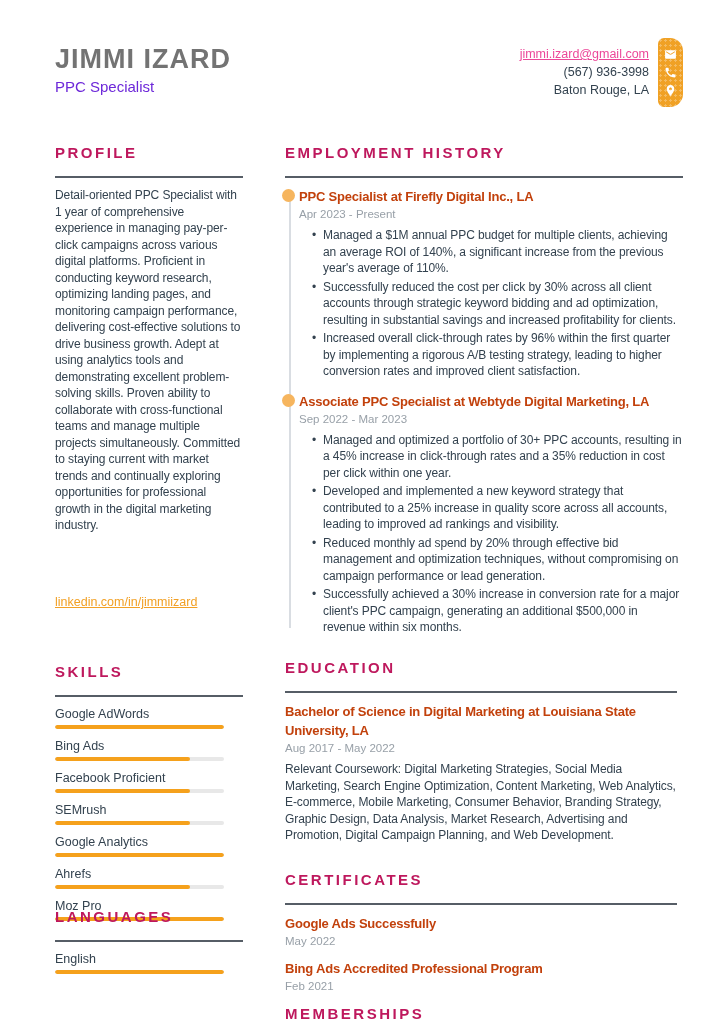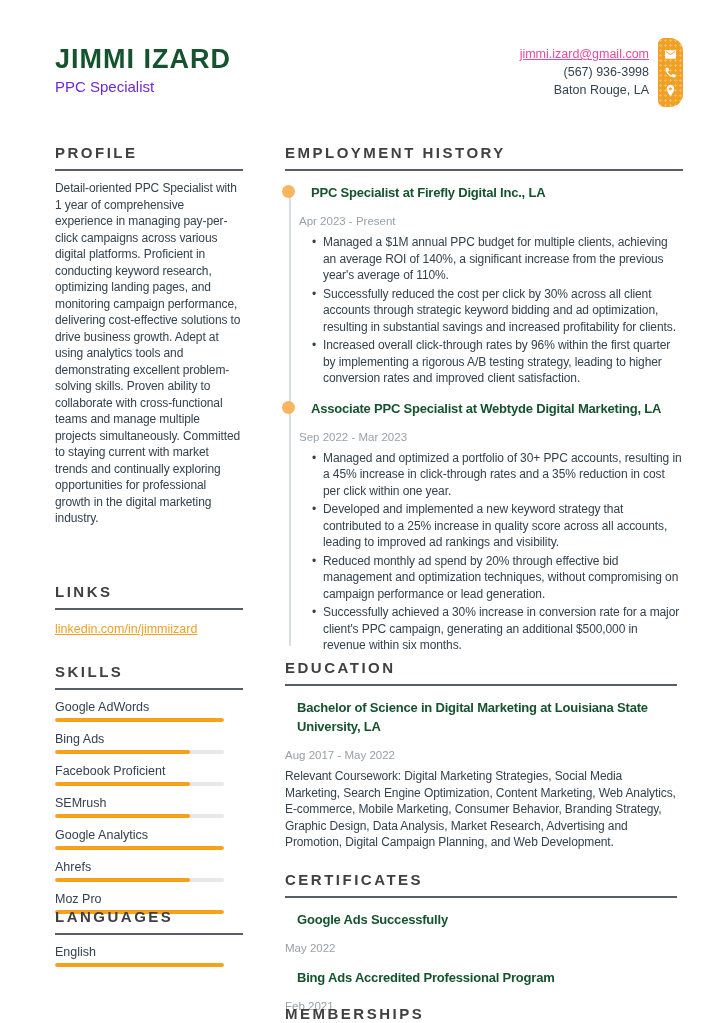--- a/index.html
+++ b/index.html
@@ -2,38 +2,38 @@
 <html><head>
 <meta charset="utf-8">
 <style>
   html,body{margin:0;padding:0;background:#fff;}
   .page{
     position:relative;width:724px;height:1023px;overflow:hidden;background:#fff;
     font-family:"Liberation Sans",sans-serif;color:#33424F;
   }
   
   .name-block{position:absolute;left:55px;top:44px;}
-  .person-name{margin:0;font-size:27px;line-height:30px;font-weight:700;letter-spacing:1px;color:#14532d;}
+  .person-name{margin:0;font-size:27px;line-height:30px;font-weight:700;letter-spacing:1px;color:#737373;}
   .person-title{margin:4px 0 12px;font-size:15px;color:#6d28d9;}
   .contact-lines{position:absolute;right:75px;top:45px;text-align:right;font-size:12.5px;line-height:18px;color:#33424F;}
   .contact-lines a{color:#ec4899;text-decoration:underline;}
   .contact-badge{
     position:absolute;right:41px;top:38px;width:25px;height:69px;
     background:#F0A125;border-radius:6px 13px 13px 6px;
     background-image:radial-gradient(rgba(255,255,255,.28) 1px,transparent 1.2px);
     background-size:5px 5px;
     display:flex;flex-direction:column;justify-content:center;
   }
   .contact-badge .cell{height:18px;display:flex;align-items:center;justify-content:center;}
   .contact-badge svg{width:13px;height:13px;fill:#fff;}
   
   .sec{position:absolute;box-sizing:border-box;}
   .sec-heading{
     margin:0;font-size:15px;line-height:18px;font-weight:700;letter-spacing:2.5px;
-    color:#404040;padding-bottom:7px;border-bottom:2px solid #565D66;
+    color:#be185d;padding-bottom:14px;border-bottom:2px solid #565D66;
   }
   .sec-body{margin-top:9px;}
   #sec-profile{left:55px;top:144px;width:188px;}
   #sec-links{left:55px;top:583px;width:188px;}
   #sec-skills{left:55px;top:663px;width:188px;}
   #sec-languages{left:55px;top:908px;width:188px;}
   #sec-employment{left:285px;top:144px;width:398px;}
   #sec-education{left:285px;top:659px;width:392px;}
   #sec-certificates{left:285px;top:871px;width:392px;}
   #sec-memberships{left:285px;top:1005px;width:392px;}
@@ -42,21 +42,21 @@
   .link-item a{font-size:12.5px;color:#F2A024;text-decoration:underline;}
   .skill{margin-bottom:9px;}
   .skill-label{font-size:12.5px;line-height:16px;margin-bottom:3px;}
   .bar-track{width:169px;height:4px;background:#E8E8E8;border-radius:2px;overflow:hidden;}
   .bar-fill{height:4px;background:#F5A11C;border-radius:2px;}
   
   .timeline{position:relative;}
   .timeline::before{content:"";position:absolute;left:3.5px;top:7px;bottom:8px;width:2px;background:#D9DDE2;}
   .job{position:relative;padding-left:14px;margin-bottom:12px;}
   .dot{position:absolute;left:-3px;top:2px;width:13px;height:13px;border-radius:50%;background:#F6B55E;}
-  .entry-title{margin:12px;font-size:13px;line-height:19px;font-weight:700;letter-spacing:-.2px;color:#14532d;}
+  .entry-title{margin:0;font-size:13px;line-height:19px;font-weight:700;letter-spacing:-.2px;color:#c2410c;}
   .entry-date{font-size:11.5px;line-height:15px;color:#98A0A8;margin:1px 0 5px;}
   ul.bullets{margin:0;padding:0 0 0 24px;list-style:none;}
   ul.bullets li{position:relative;margin-bottom:2px;font-size:12px;line-height:16.5px;letter-spacing:-.1px;}
   ul.bullets li::before{content:"\2022";position:absolute;left:-11px;color:#33424F;}
   .entry-desc{margin:0;font-size:12px;line-height:16.5px;letter-spacing:-.1px;}
   .cert{margin-bottom:10px;}
 </style>
 </head>
 <body>
 
@@ -94,21 +94,20 @@
   </div>
 
   <div class="sec" id="sec-profile">
     <h2 class="sec-heading">PROFILE</h2>
     <div class="sec-body">
       <p class="profile-text">Detail-oriented PPC Specialist with 1 year of comprehensive experience in managing pay-per-click campaigns across various digital platforms. Proficient in conducting keyword research, optimizing landing pages, and monitoring campaign performance, delivering cost-effective solutions to drive business growth. Adept at using analytics tools and demonstrating excellent problem-solving skills. Proven ability to collaborate with cross-functional teams and manage multiple projects simultaneously. Committed to staying current with market trends and continually exploring opportunities for professional growth in the digital marketing industry.</p>
     </div>
   </div>
 
   <div class="sec" id="sec-links">
-    <h2 class="sec-heading">LINKS</h2>
     <div class="sec-body">
         <div class="link-item"><a href="#">linkedin.com/in/jimmiizard</a></div>
       </div>
   </div>
 
   <div class="sec" id="sec-skills">
     <h2 class="sec-heading">SKILLS</h2>
     <div class="sec-body">
         <div class="skill">
           <div class="skill-label">Google AdWords</div>

